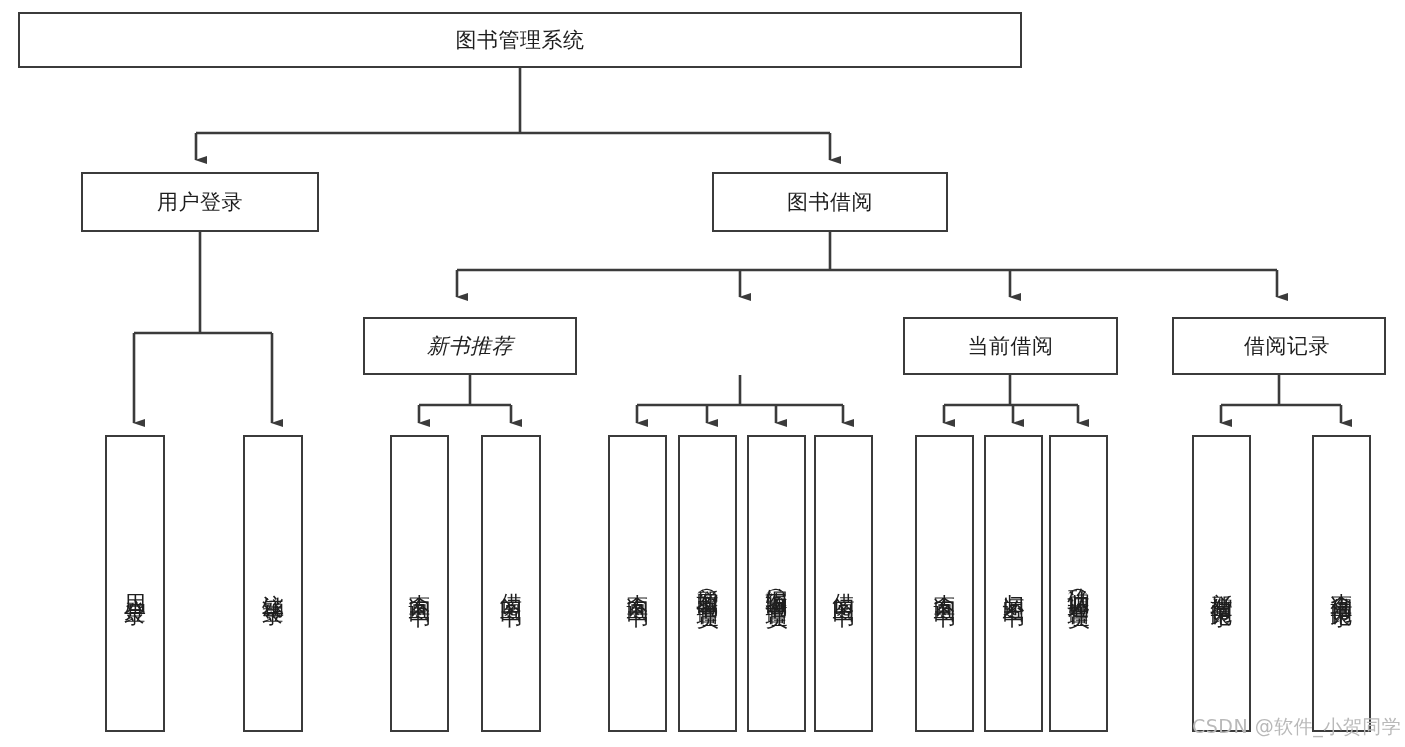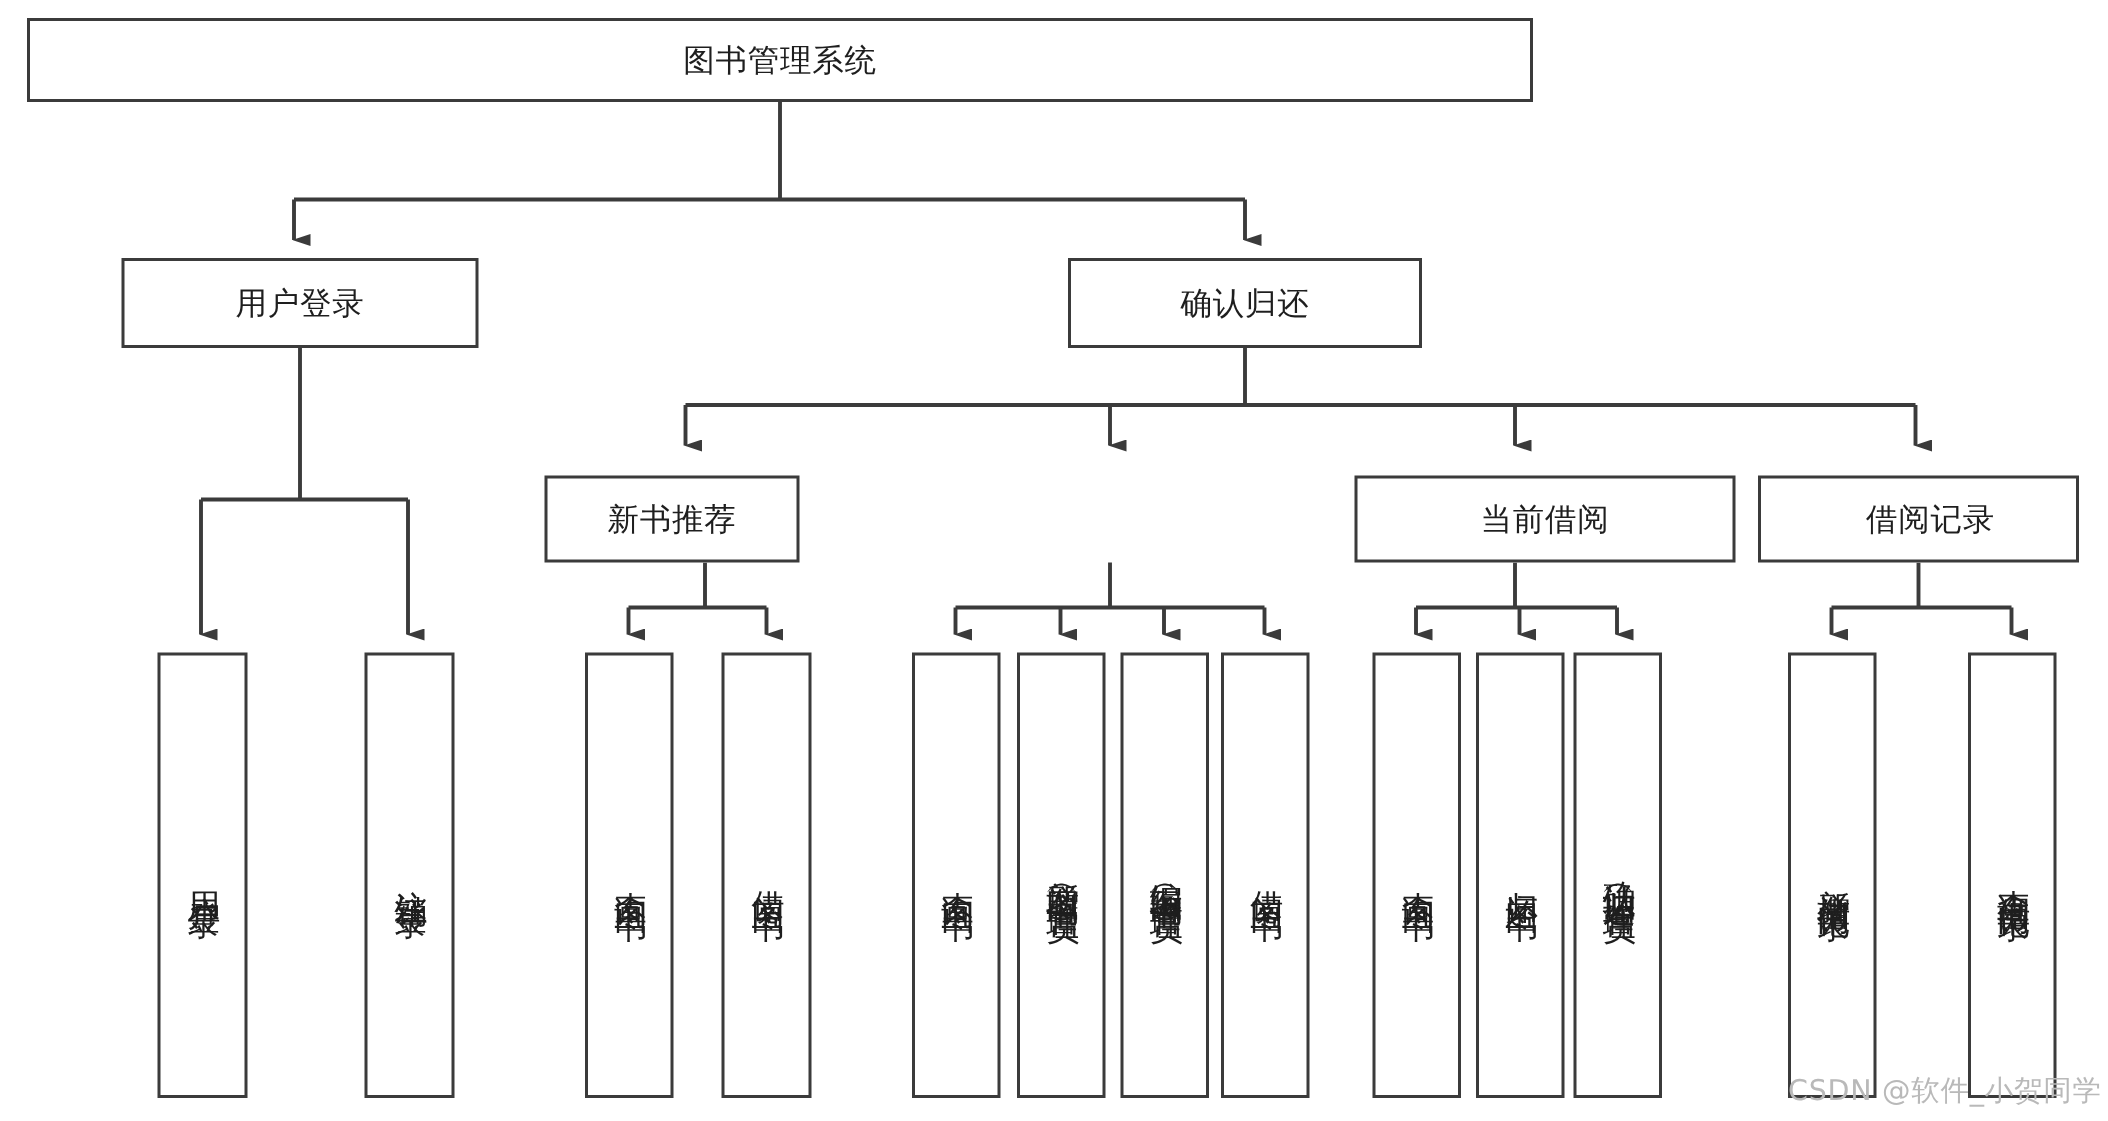--- a/index.html
+++ b/index.html
@@ -118,27 +118,27 @@
   </svg>
 
   <div class="node" style="left:18px;top:12px;width:1004px;height:56px;">
     <span class="lbl">图书管理系统</span>
   </div>
 
   <div class="node" style="left:81px;top:172px;width:238px;height:60px;">
     <span class="lbl">用户登录</span>
   </div>
   <div class="node" style="left:712px;top:172px;width:236px;height:60px;">
-    <span class="lbl">确认归还</span>
+    <span class="lbl">图书借阅</span>
   </div>
 
-  <div class="node" style="left:363px;top:317px;width:170px;height:58px;">
+  <div class="node" style="left:363px;top:317px;width:214px;height:58px;font-style:italic;">
     <span class="lbl">新书推荐</span>
   </div>
-  <div class="node" style="left:903px;top:317px;width:254px;height:58px;">
+  <div class="node" style="left:903px;top:317px;width:215px;height:58px;">
     <span class="lbl">当前借阅</span>
   </div>
   <div class="node" style="left:1172px;top:317px;width:214px;height:58px;padding-left:16px;">
     <span class="lbl">借阅记录</span>
   </div>
 
   <div class="node vert" style="left:105px;top:435px;width:60px;height:297px;">
     <span class="lbl">用户登录</span>
   </div>
   <div class="node vert" style="left:243px;top:435px;width:60px;height:297px;">

